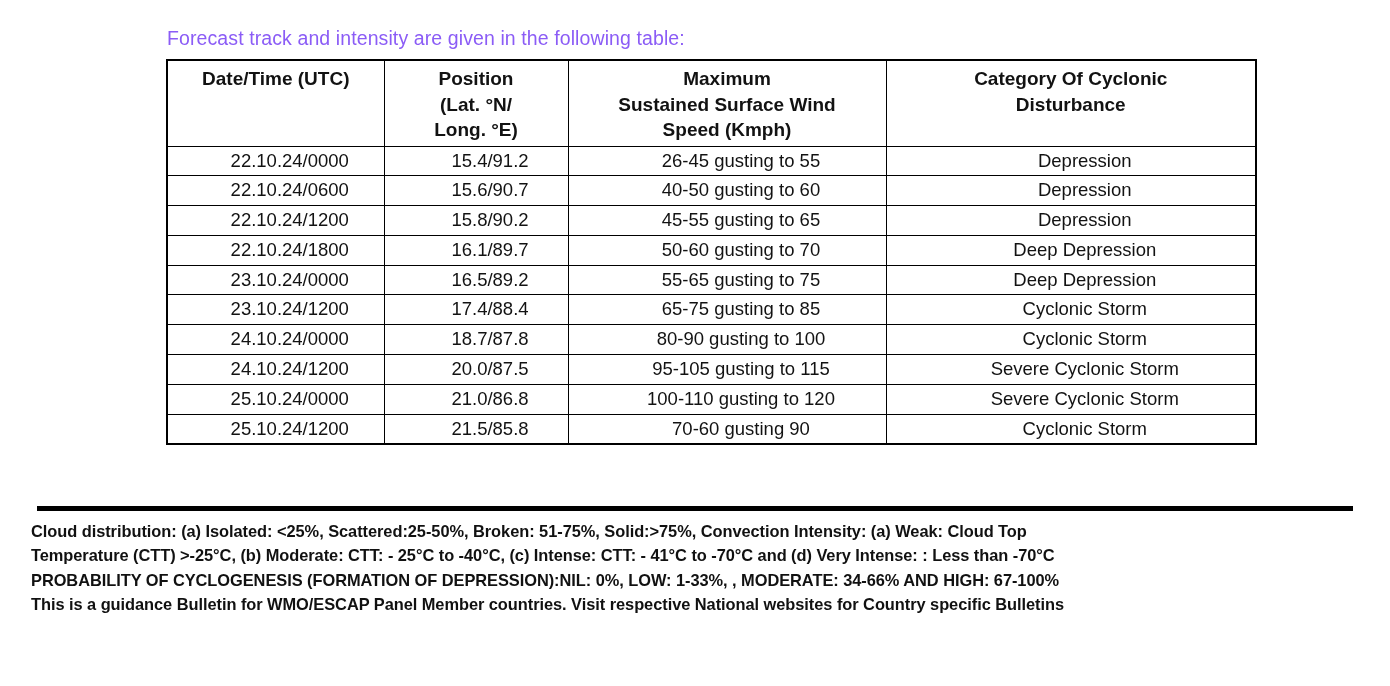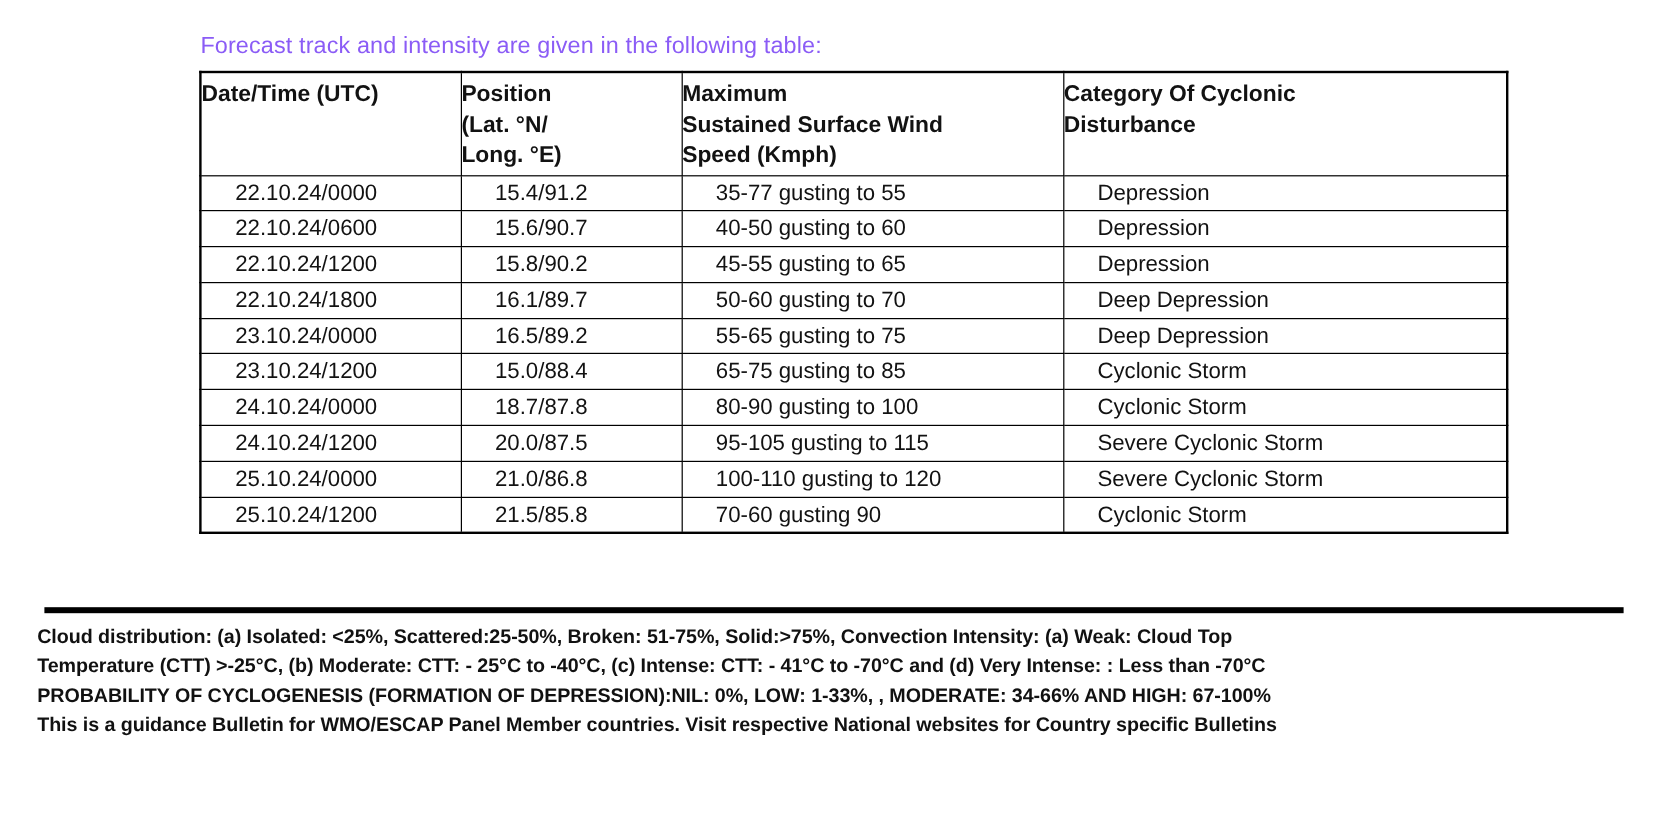--- a/index.html
+++ b/index.html
@@ -40,21 +40,21 @@
     width: 1089px;
     table-layout: fixed;
     background: #fff;
   }
   table#forecast-table th,
   table#forecast-table td {
     border: 1px solid #000;
     padding: 0;
     font-size: 18.5px;
     color: #121212;
-    text-align: left;
+    text-align: center;
   }
   table#forecast-table thead th {
     font-weight: bold;
     font-size: 19px;
     vertical-align: top;
     padding-top: 5px;
     line-height: 25.5px;
     height: 86px;
     box-sizing: border-box;
   }
@@ -132,21 +132,21 @@
         <th>
           <span>Category Of Cyclonic</span><br>
           <span>Disturbance</span>
         </th>
       </tr>
     </thead>
     <tbody id="forecast-body">
         <tr>
           <td>22.10.24/0000</td>
           <td>15.4/91.2</td>
-          <td>35-77 gusting to 55</td>
+          <td>26-45 gusting to 55</td>
           <td>Depression</td>
         </tr>
         <tr>
           <td>22.10.24/0600</td>
           <td>15.6/90.7</td>
           <td>40-50 gusting to 60</td>
           <td>Depression</td>
         </tr>
         <tr>
           <td>22.10.24/1200</td>
@@ -161,21 +161,21 @@
           <td>Deep Depression</td>
         </tr>
         <tr>
           <td>23.10.24/0000</td>
           <td>16.5/89.2</td>
           <td>55-65 gusting to 75</td>
           <td>Deep Depression</td>
         </tr>
         <tr>
           <td>23.10.24/1200</td>
-          <td>15.0/88.4</td>
+          <td>17.4/88.4</td>
           <td>65-75 gusting to 85</td>
           <td>Cyclonic Storm</td>
         </tr>
         <tr>
           <td>24.10.24/0000</td>
           <td>18.7/87.8</td>
           <td>80-90 gusting to 100</td>
           <td>Cyclonic Storm</td>
         </tr>
         <tr>

